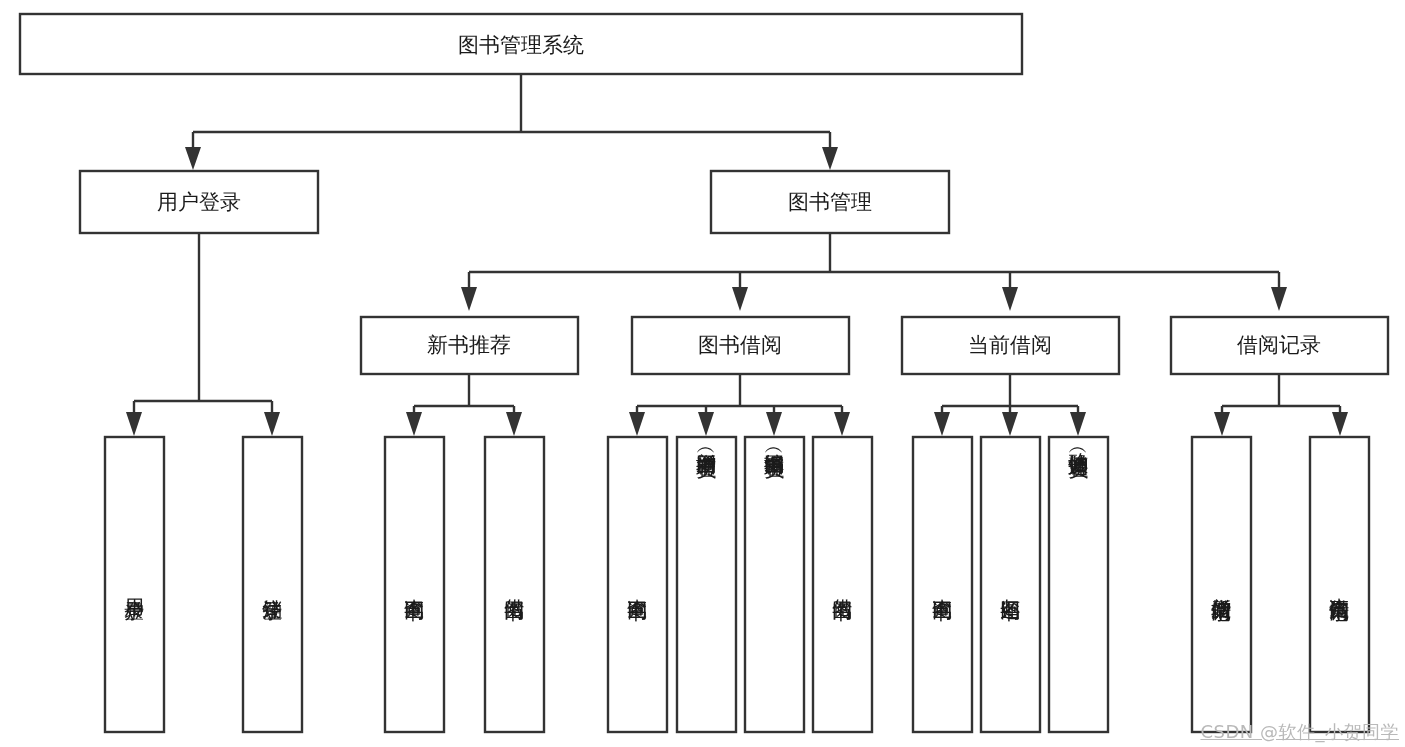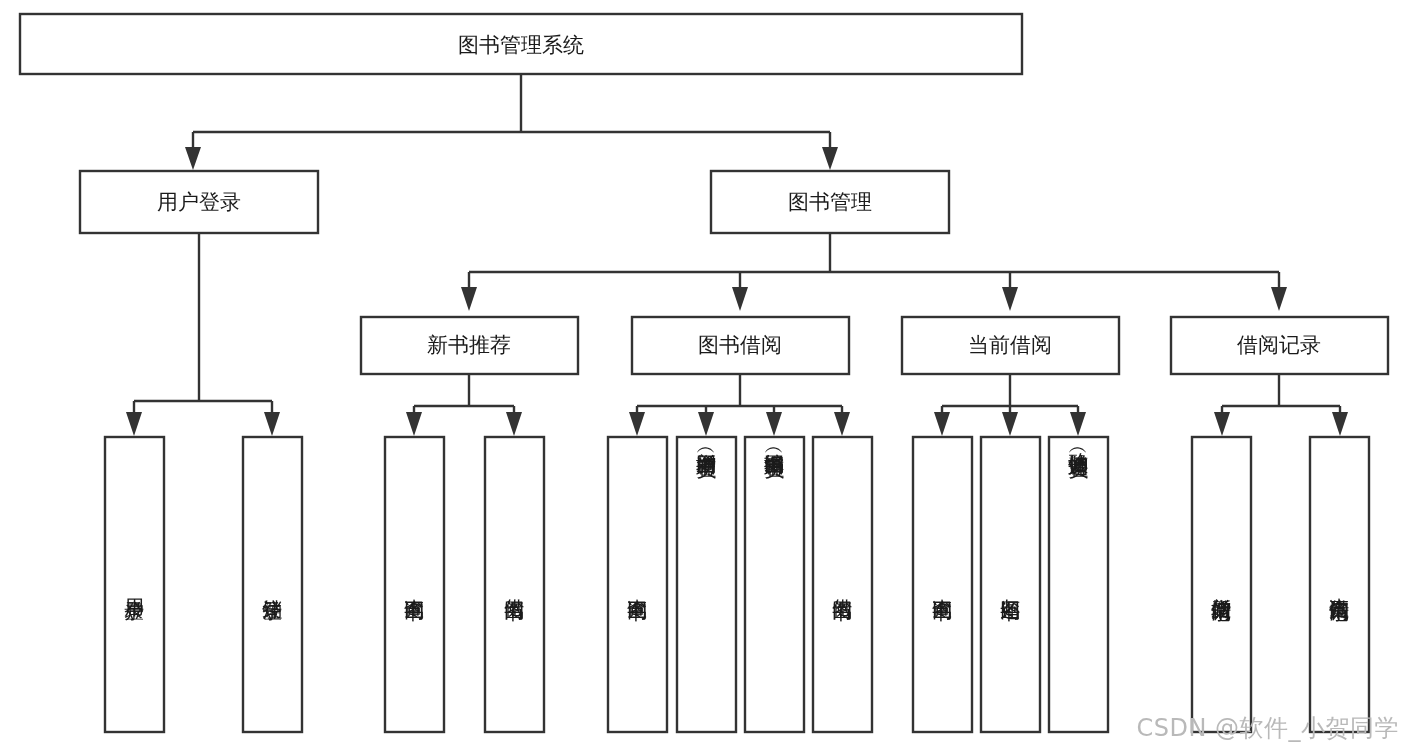--- a/index.html
+++ b/index.html
@@ -57,24 +57,25 @@
     display: flex;
     align-items: center;
     justify-content: center;
     pointer-events: none;
   }
   #watermark {
     position: absolute;
     right: 6px;
     bottom: 3px;
     font-family: "DejaVu Sans", "Liberation Sans", sans-serif;
-    font-size: 24px;
+    font-size: 18px;
     color: #b9b9b9;
     white-space: nowrap;
     letter-spacing: 0.5px;
+    text-decoration: underline;
   }
 </style>
 </head>
 <body>
 
 <svg id="diagram" viewBox="0 0 1405 747">
 
   <g>
     <path class="connector" d="M 521 74 L 521 132"></path>
     <path class="connector" d="M 193 132 L 830 132"></path>

